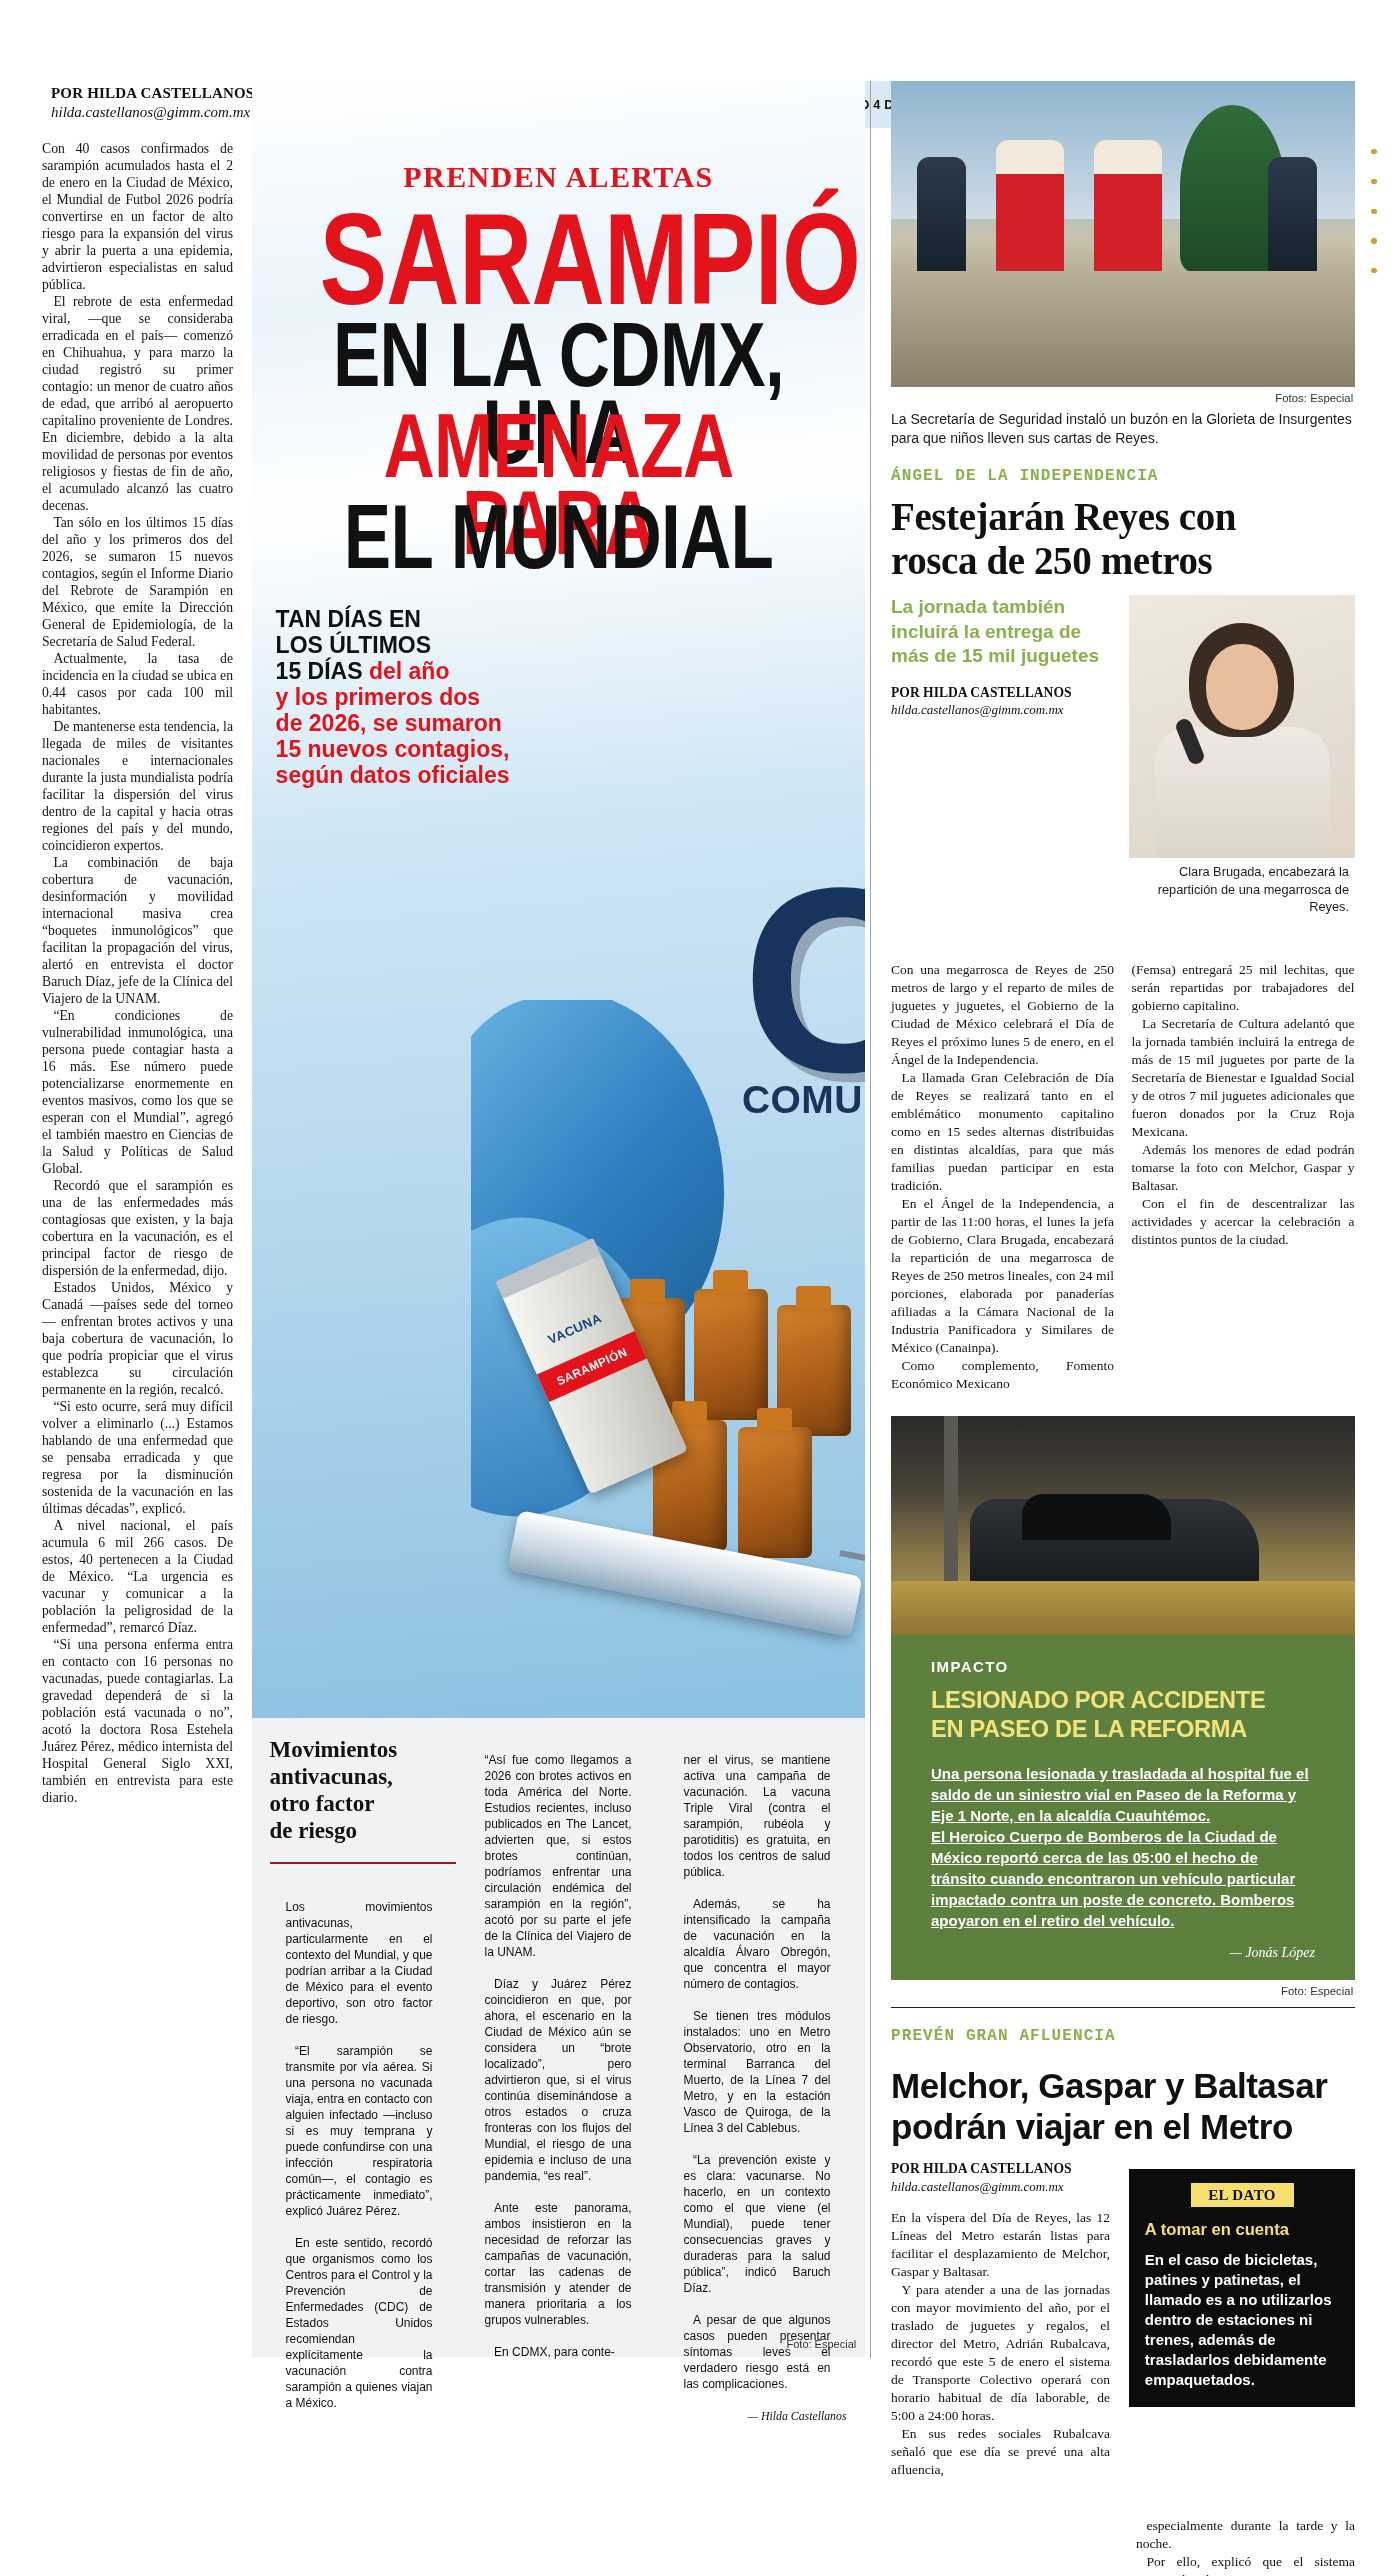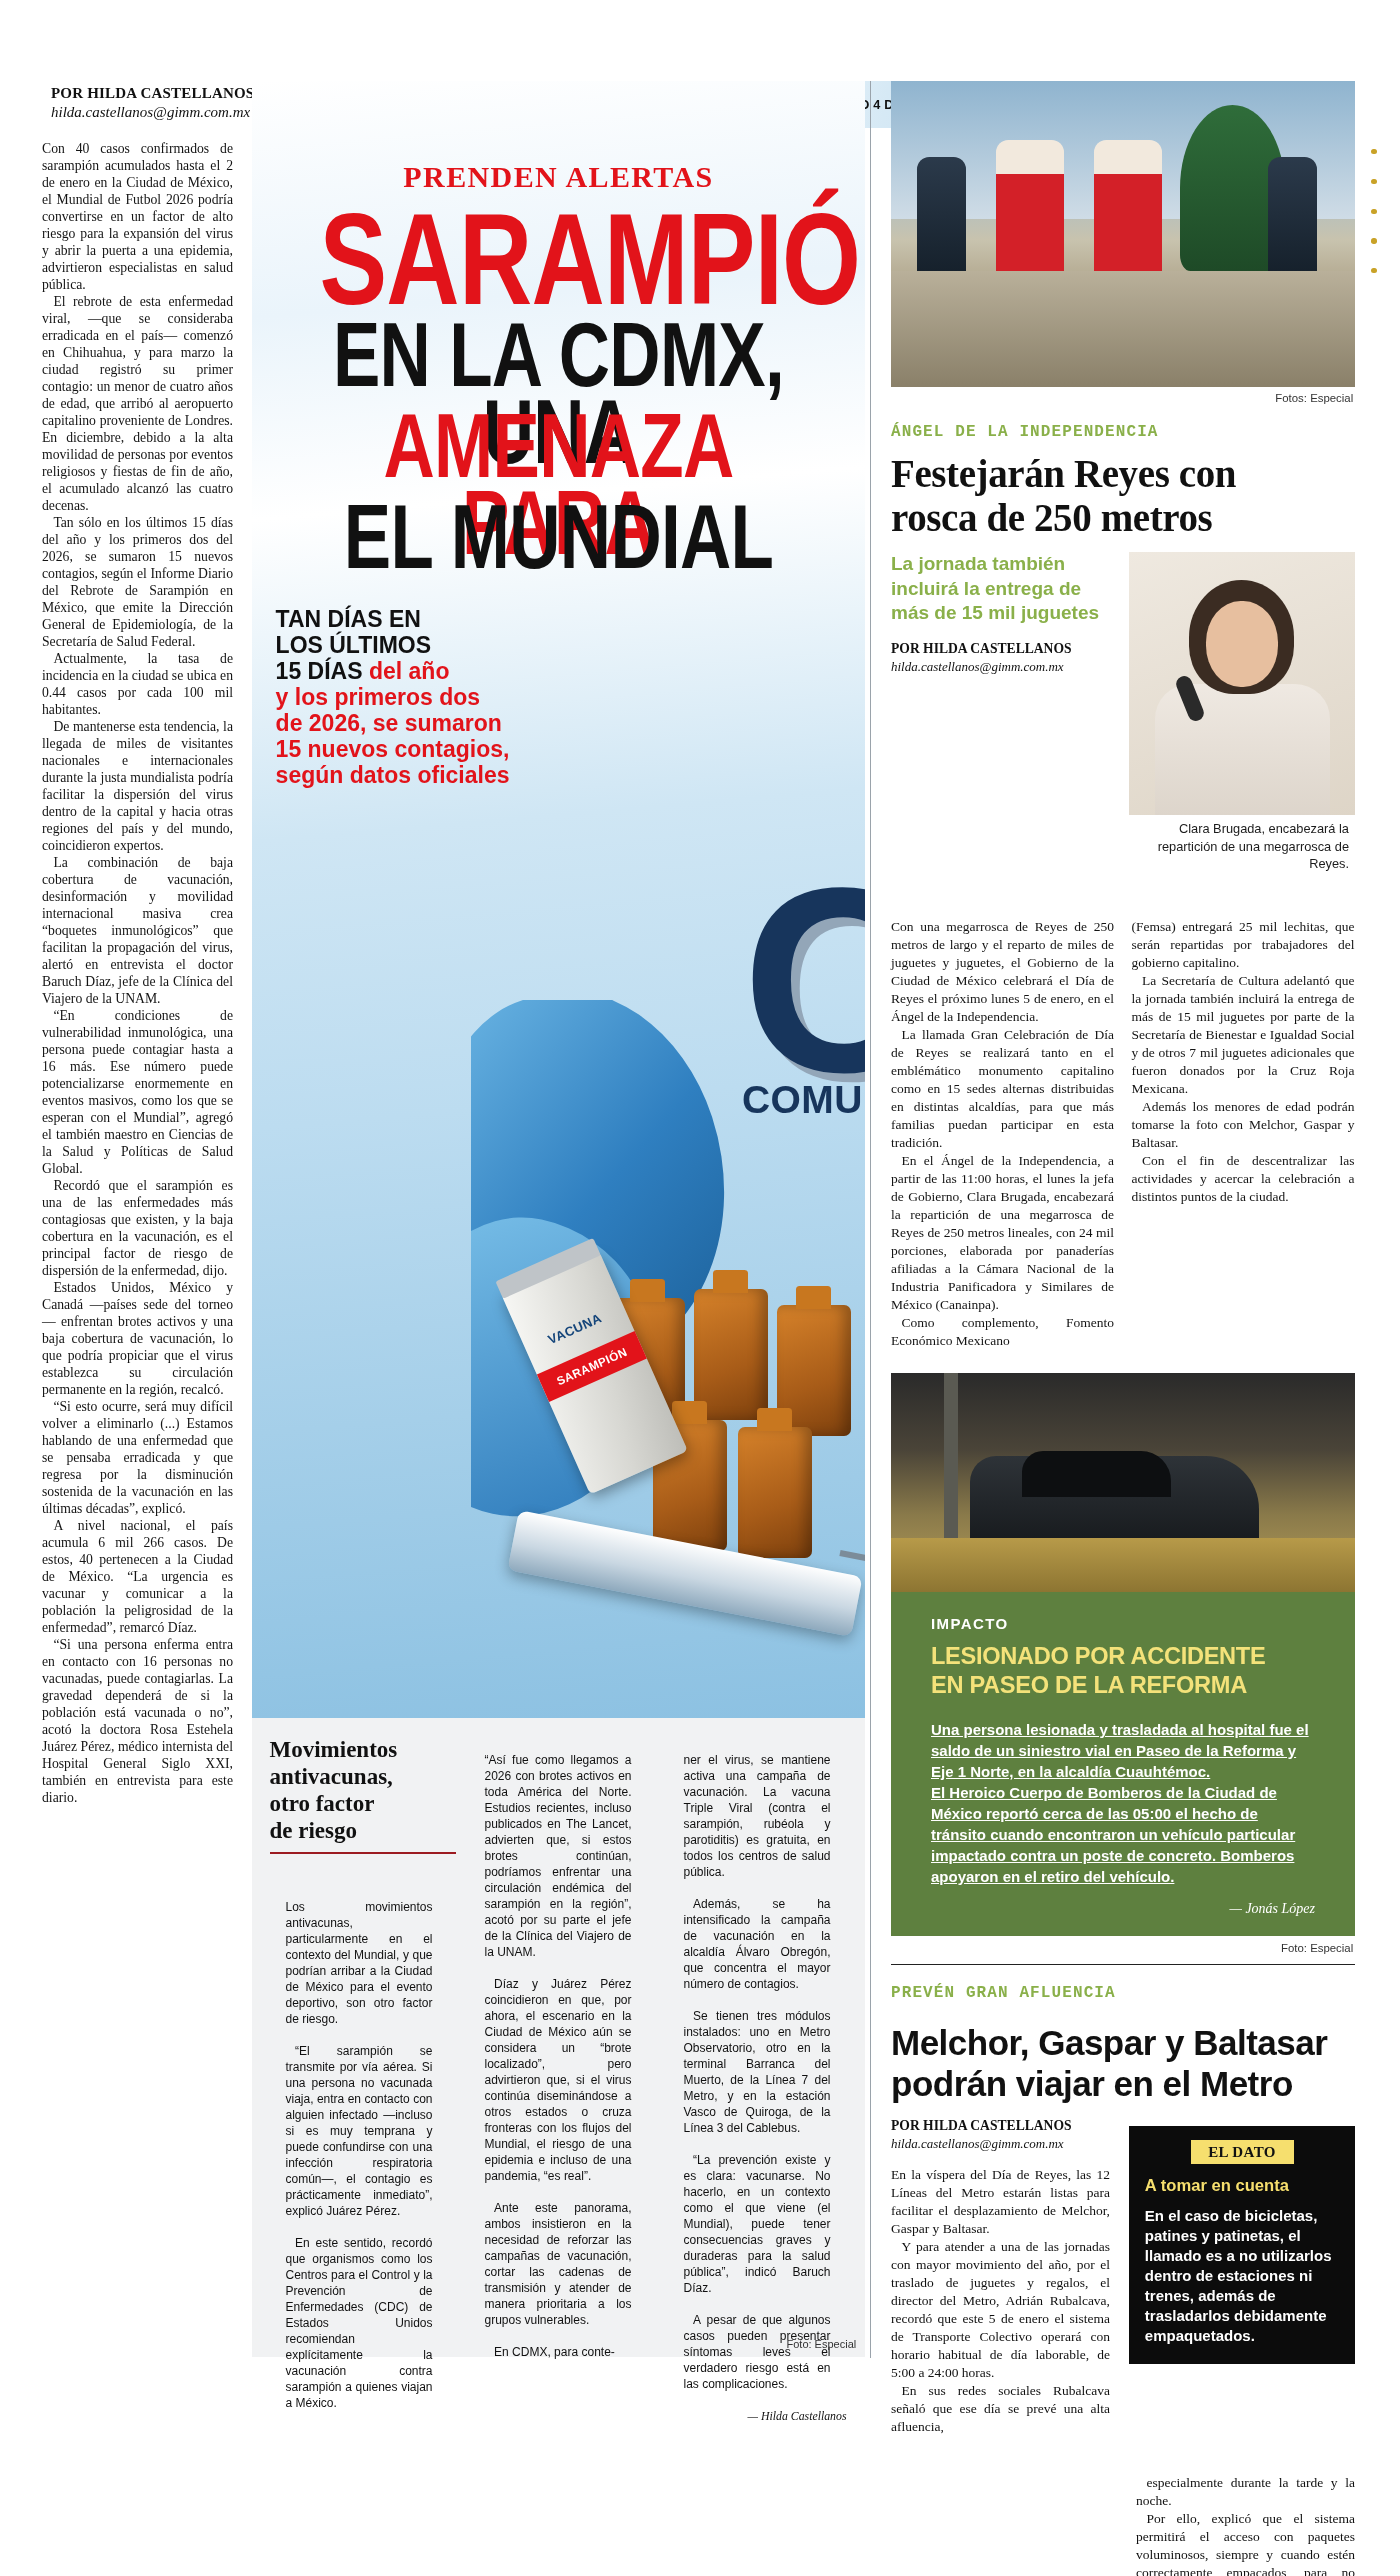--- a/index.html
+++ b/index.html
@@ -100,21 +100,21 @@
 
   
   .panel {
     position:absolute; left: 252px; top: 1718px; width: 613px; height: 639px;
     background:#f1f2f3; border-top: none;
   }
   .panel-inner { position:absolute; left: 17.5px; top: 17.5px; width: 578px; height: 604px; }
   .panel-h {
     width: 186px; font-family:"Liberation Serif", serif; font-weight: bold;
     font-size: 23px; line-height: 27px; color:#111;
-    border-bottom: 2.6px solid #9c1b20; padding-bottom: 8px;
+    border-bottom: 2.6px solid #9c1b20; padding-bottom: 18px;
   }
   .panel-colA { position:absolute; left:0; top: 147px; width: 179px; font-size: 12px; line-height:16px; text-align:justify; }
   .panel-colB { position:absolute; left: 199px; top: 0; width: 179px; font-size: 12px; line-height:16px; text-align:justify; }
   .panel-colC { position:absolute; left: 398px; top: 0; width: 179px; font-size: 12px; line-height:16px; text-align:justify; }
   .panel-colB p, .panel-colC p, .panel-colA p { text-indent: 9.6px; margin:16px; }
   .panel-colB p.first, .panel-colC p.first, .panel-colA p.first { text-indent:0; }
   .sig { text-align:right; font-family:"Liberation Serif", serif; font-style:italic; font-size: 11.8px; margin-top: 8.8px; }
   .panel-cred { position:absolute; right: 8.8px; bottom: 7px; font-size: 11px; color:#333; }
 
   
@@ -356,20 +356,21 @@
     <div class="photo-top">
       <div class="sky"></div>
       <div class="ground"></div>
       <div class="fig cop"></div>
       <div class="fig santa1"></div>
       <div class="fig santa2"></div>
       <div class="fig tree"></div>
       <div class="fig cop2"></div>
     </div>
     <div class="photo-cred-r">Fotos: Especial</div>
+    <div class="cap-r">La Secretaría de Seguridad instaló un buzón en la Glorieta de Insurgentes para que niños lleven sus cartas de Reyes.</div>
 
     <div class="kicker-green">ÁNGEL DE LA INDEPENDENCIA</div>
     <div class="head-serif">
       <div>Festejarán Reyes con</div>
       <div>rosca de 250 metros</div>
     </div>
 
     <div class="reyes-body" style="height:350px;">
       <div class="reyes-deck">La jornada también incluirá la entrega de más de 15 mil juguetes</div>
       <div class="reyes-byline">

